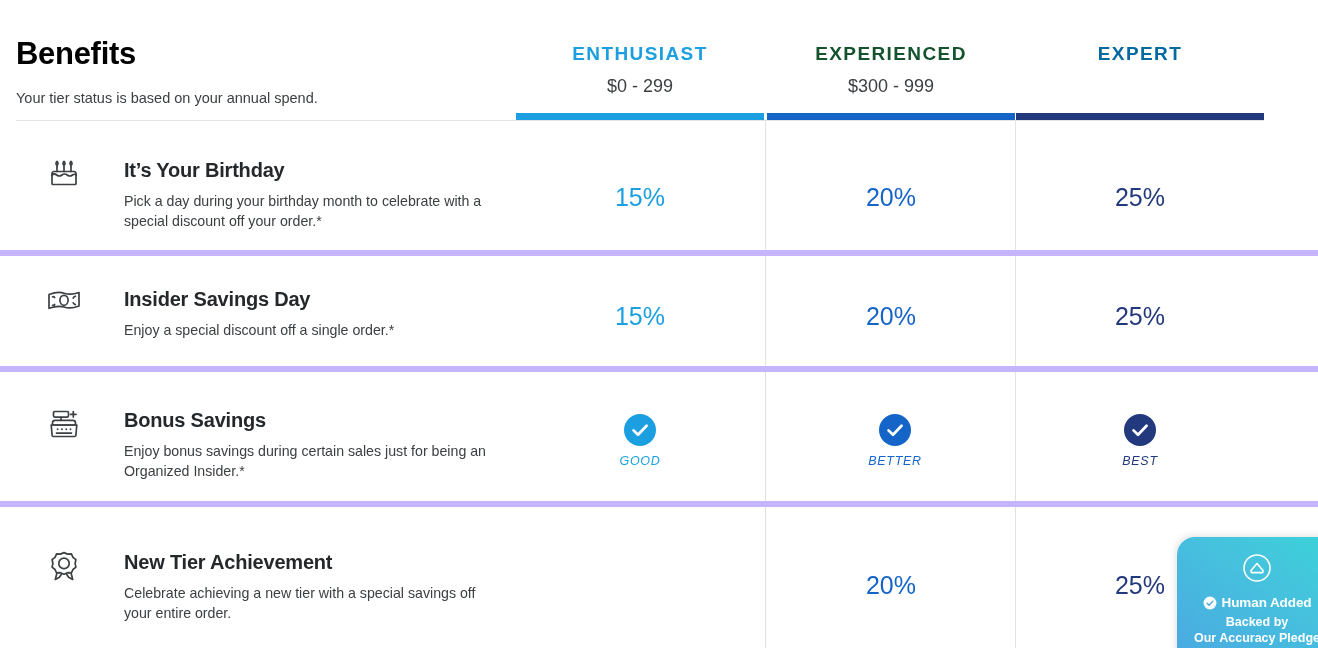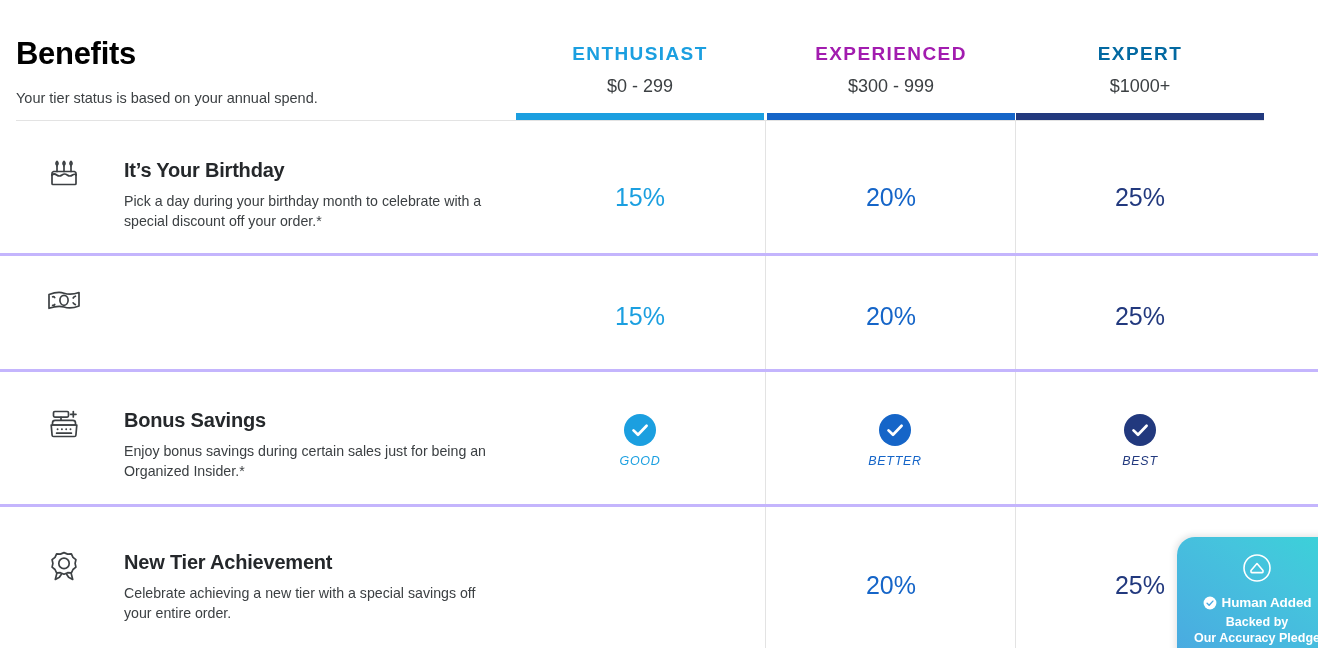--- a/index.html
+++ b/index.html
@@ -109,21 +109,21 @@
     top: 0;
     width: 1px;
     background: #e3e3e3;
   }
   .vrule.v1 { left: 765px; }
   .vrule.v2 { left: 1015px; }
 
   .row {
     position: relative;
     width: 1318px;
-    border-bottom: 3px solid #c4b5fd;
+    border-bottom: 6px solid #c4b5fd;
     background: transparent;
   }
   .row:last-child { border-bottom: none; }
 
   .row-icon {
     position: absolute;
     left: 42px;
     width: 44px;
     display: flex;
     align-items: center;
@@ -236,26 +236,25 @@
 
   <div class="header-zone">
     <h1 class="page-title">Benefits</h1>
     <p class="page-subtitle">Your tier status is based on your annual spend.</p>
 
     <div class="tier-head t0">
       <p class="tier-name" style="color: rgb(27, 159, 224);">ENTHUSIAST</p>
       <p class="tier-range">$0 - 299</p>
     </div>
     <div class="tier-head t1">
-      <p class="tier-name" style="color: #a21caf;">EXPERIENCED</p>
+      <p class="tier-name" style="color: #14532d;">EXPERIENCED</p>
       <p class="tier-range">$300 - 999</p>
     </div>
     <div class="tier-head t2">
       <p class="tier-name" style="color: #0369a1;">EXPERT</p>
-      <p class="tier-range">$1000+</p>
     </div>
 
     <div class="tier-bar t0" style="background: rgb(27, 159, 224);"></div>
     <div class="tier-bar t1" style="background: rgb(21, 101, 200);"></div>
     <div class="tier-bar t2" style="background: rgb(34, 57, 126);"></div>
 
     <div class="header-rule"></div>
   </div>
 
   <div class="table-body" id="table-body">
@@ -292,20 +291,24 @@
           <svg width="44" height="44" viewBox="0 0 44 44" aria-hidden="true">
             <g fill="none" stroke="#3c4043" stroke-width="1.7" stroke-linecap="round" stroke-linejoin="round">
               <path d="M7 16.5 Q16 13.2 22 15.2 Q28.6 17.4 37 14.5 L37 28 Q28.6 31.2 22 29 Q16 27.2 7 30.3 Z"></path>
               <ellipse cx="22" cy="22.3" rx="4.1" ry="5"></ellipse>
               <path d="M10.6 18.8 q1.4 -0.4 2.1 0.8"></path>
               <path d="M33.4 18.2 q-1.5 0.5 -2.2 1.8"></path>
               <path d="M10.6 27.3 q1.4 0.4 2.1 -0.8"></path>
               <path d="M33.4 26.6 q-1.5 -0.5 -2.2 -1.8"></path>
             </g>
           </svg>
+        </div>
+        <div class="row-text" style="top:32px;">
+          <p class="row-title">Insider Savings Day</p>
+          <p class="row-desc">Enjoy a special discount off a single order.*</p>
         </div>
         <div class="cell c0" style="top:48px;"><span class="cell-pct" style="color:#1b9fe0">15%</span></div>
         <div class="cell c1" style="top:48px;"><span class="cell-pct" style="color:#1565c8">20%</span></div>
         <div class="cell c2" style="top:48px;"><span class="cell-pct" style="color:#22397e">25%</span></div>
       </div>
       <div class="row" style="height: 135px;">
         <div class="row-icon" style="top:30px;">
           <svg width="44" height="44" viewBox="0 0 44 44" aria-hidden="true">
             <g fill="none" stroke="#3c4043" stroke-width="1.7" stroke-linecap="round" stroke-linejoin="round">
               <rect x="11.5" y="9.5" width="15" height="5.6" rx="1.3"></rect>

